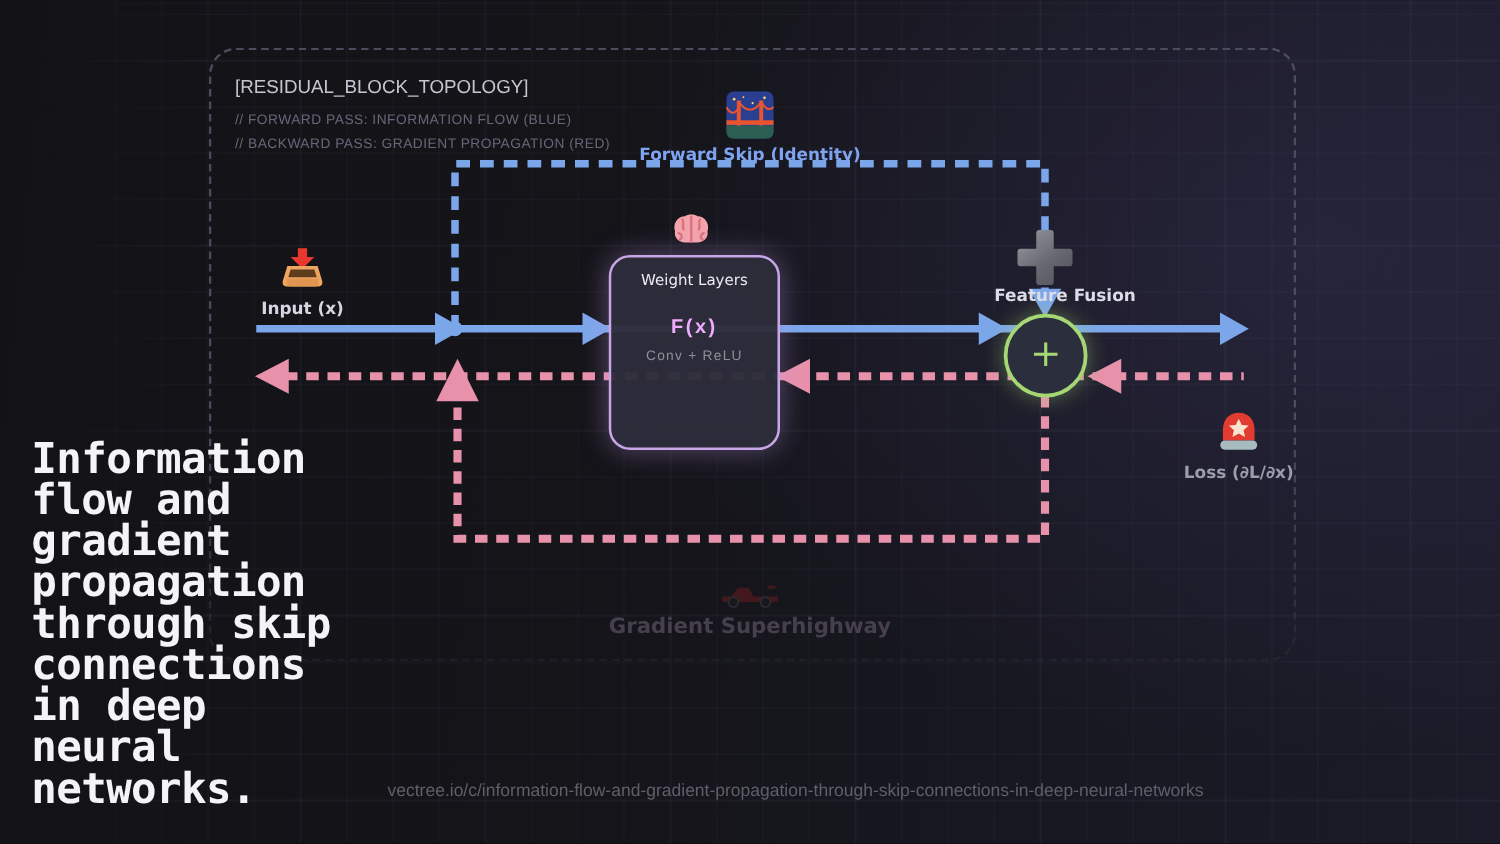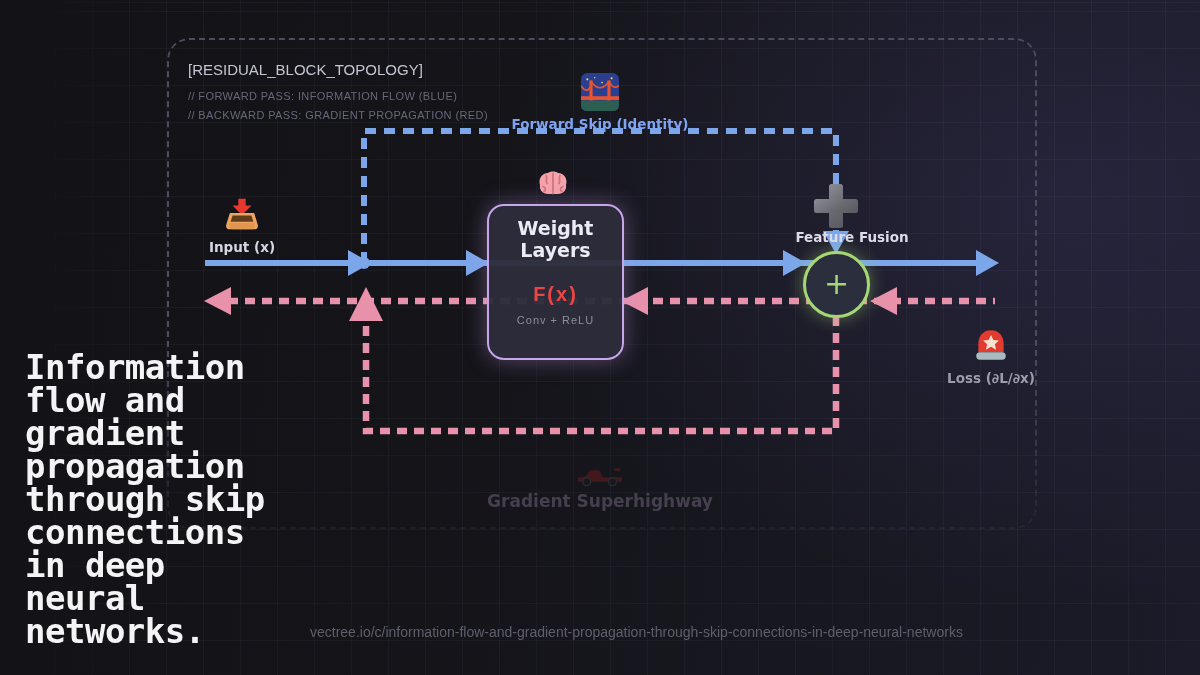--- a/index.html
+++ b/index.html
@@ -39,22 +39,22 @@
   .input-label{left:242px;top:239px;}
   .fusion-label{left:836px;top:229px;color:#dcdce8;z-index:6;margin-left:16px;}
   .loss-label{left:991px;top:370px;color:#9c9cac;}
   .icon{display:block;}
 
   .wbox{
     left:487px;top:204px;width:133px;height:152px;border-radius:17px;
     background:rgba(45,45,58,0.96);border:2.5px solid #c9a6e8;
     box-shadow:0 0 22px rgba(195,155,235,0.4);z-index:4;text-align:center;
   }
-  .wbox-title{margin-top:11px;font-size:19px;font-weight:bold;color:#eceaf2;}
-  .wbox-formula{margin-top:22px;font-size:20px;font-weight:bold;color:#ef4444;letter-spacing:2px;}
+  .wbox-title{margin-top:11px;font-size:12px;font-weight:normal;color:#eceaf2;}
+  .wbox-formula{margin-top:22px;font-size:16px;font-weight:bold;color:#f0abfc;letter-spacing:2px;}
   .wbox-sub{margin-top:8px;font-size:11px;color:#8e8e9a;letter-spacing:1px;}
 
   .fusion-circle{
     left:803px;top:251px;width:61px;height:61px;border-radius:50%;
     background:#2b2e3c;border:3.5px solid #a6d775;
     box-shadow:0 0 18px rgba(166,215,117,0.45);z-index:5;
     display:flex;align-items:center;justify-content:center;
   }
   .fusion-op{font-size:30px;color:#a6d775;line-height:1;margin-top:-2px;}
 

